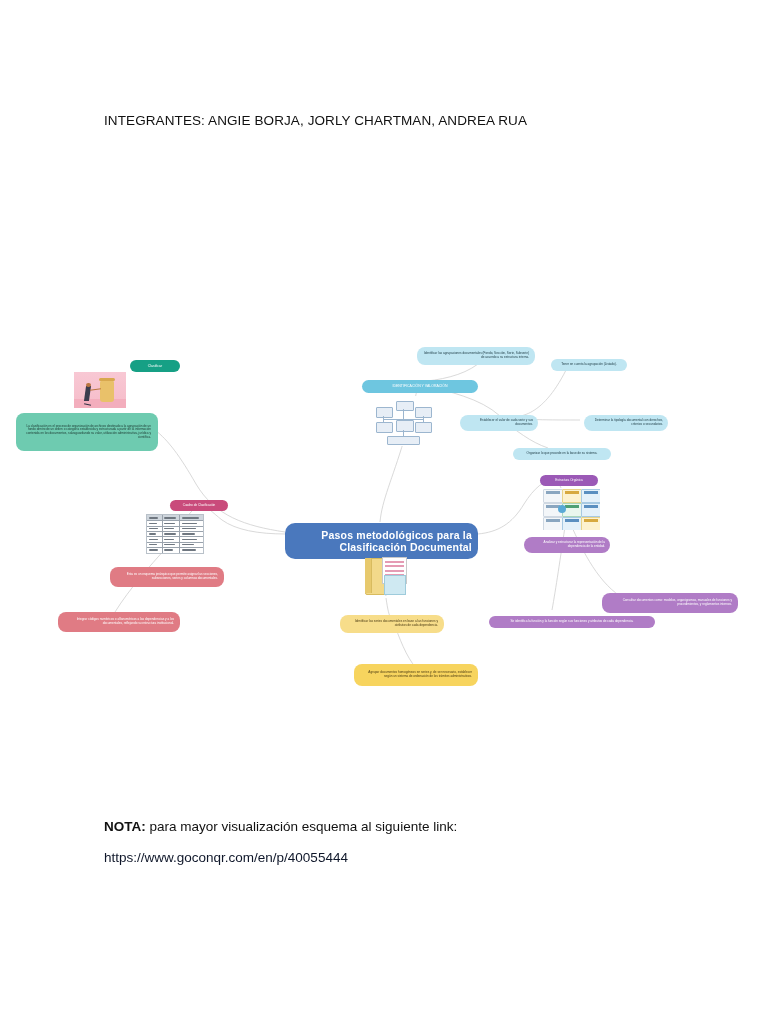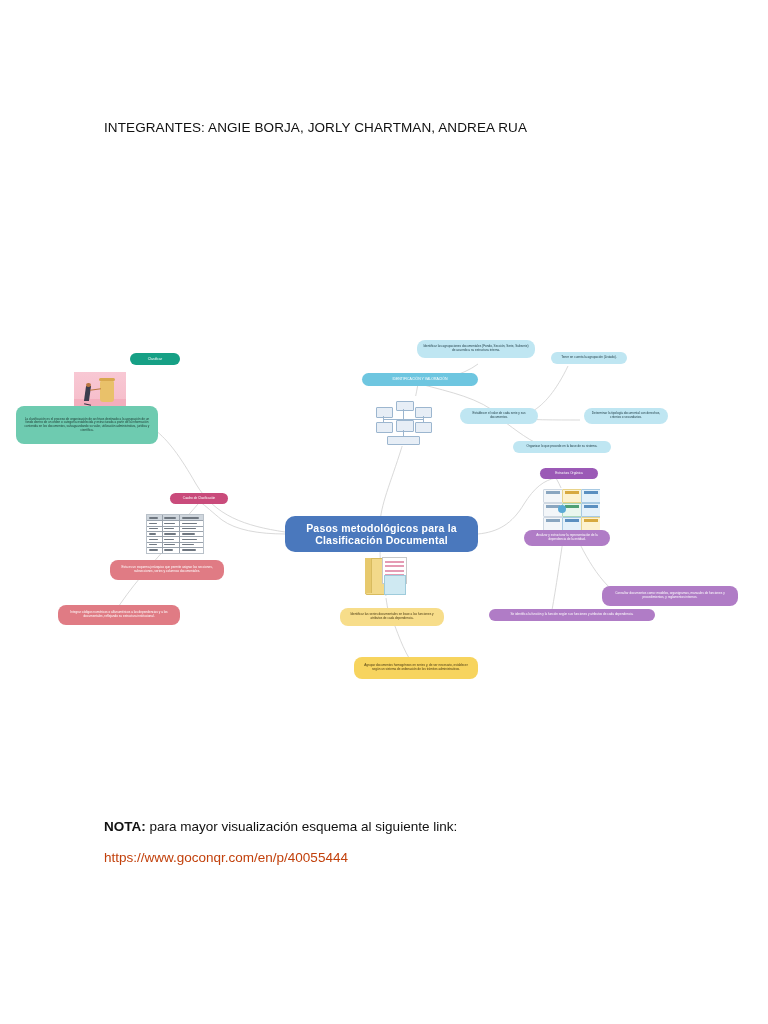--- a/index.html
+++ b/index.html
@@ -8,49 +8,50 @@
     background:#ffffff;
     font-family:"Liberation Sans", sans-serif;
     color:#1b1b1b;
     position:relative;
     overflow:hidden;
   }
   .page{position:absolute;inset:0;}
 
   
   .header-line{
-    position:absolute;left:104px;top:120px;
+    position:absolute;left:104px;top:113px;
     font-size:13.5px;letter-spacing:.1px;color:#111;
     white-space:nowrap;
   }
   .footer-note{
     position:absolute;left:104px;top:819px;
     font-size:13.5px;color:#111;white-space:nowrap;
   }
   .footer-note b{font-weight:bold;text-align:center;}
   .footer-link{
     position:absolute;left:104px;top:850px;
-    font-size:13.5px;color:#c2410c;white-space:nowrap;
+    font-size:13.5px;color:#0f172a;white-space:nowrap;
   }
 
   
   .map{position:absolute;left:0;top:320px;width:768px;height:400px;}
   .map svg.links{position:absolute;left:0;top:0;width:768px;height:400px;overflow:visible;}
 
   .node{
     position:absolute;
     box-sizing:border-box;
     border-radius:999px;
-    text-align:center;
+    text-align:right;
     line-height:1.18;
     color:#ffffff;
     display:flex;align-items:center;justify-content:center;
     padding:3px 6px;
     overflow:hidden;
     word-break:break-word;
+    margin-top:7px;
   }
   .node.center{
     border-radius:10px;
     font-weight:bold;
     letter-spacing:.2px;
   }
   .node.soft{border-radius:8px;}
 
   
   .t3{font-size:3.1px;}

